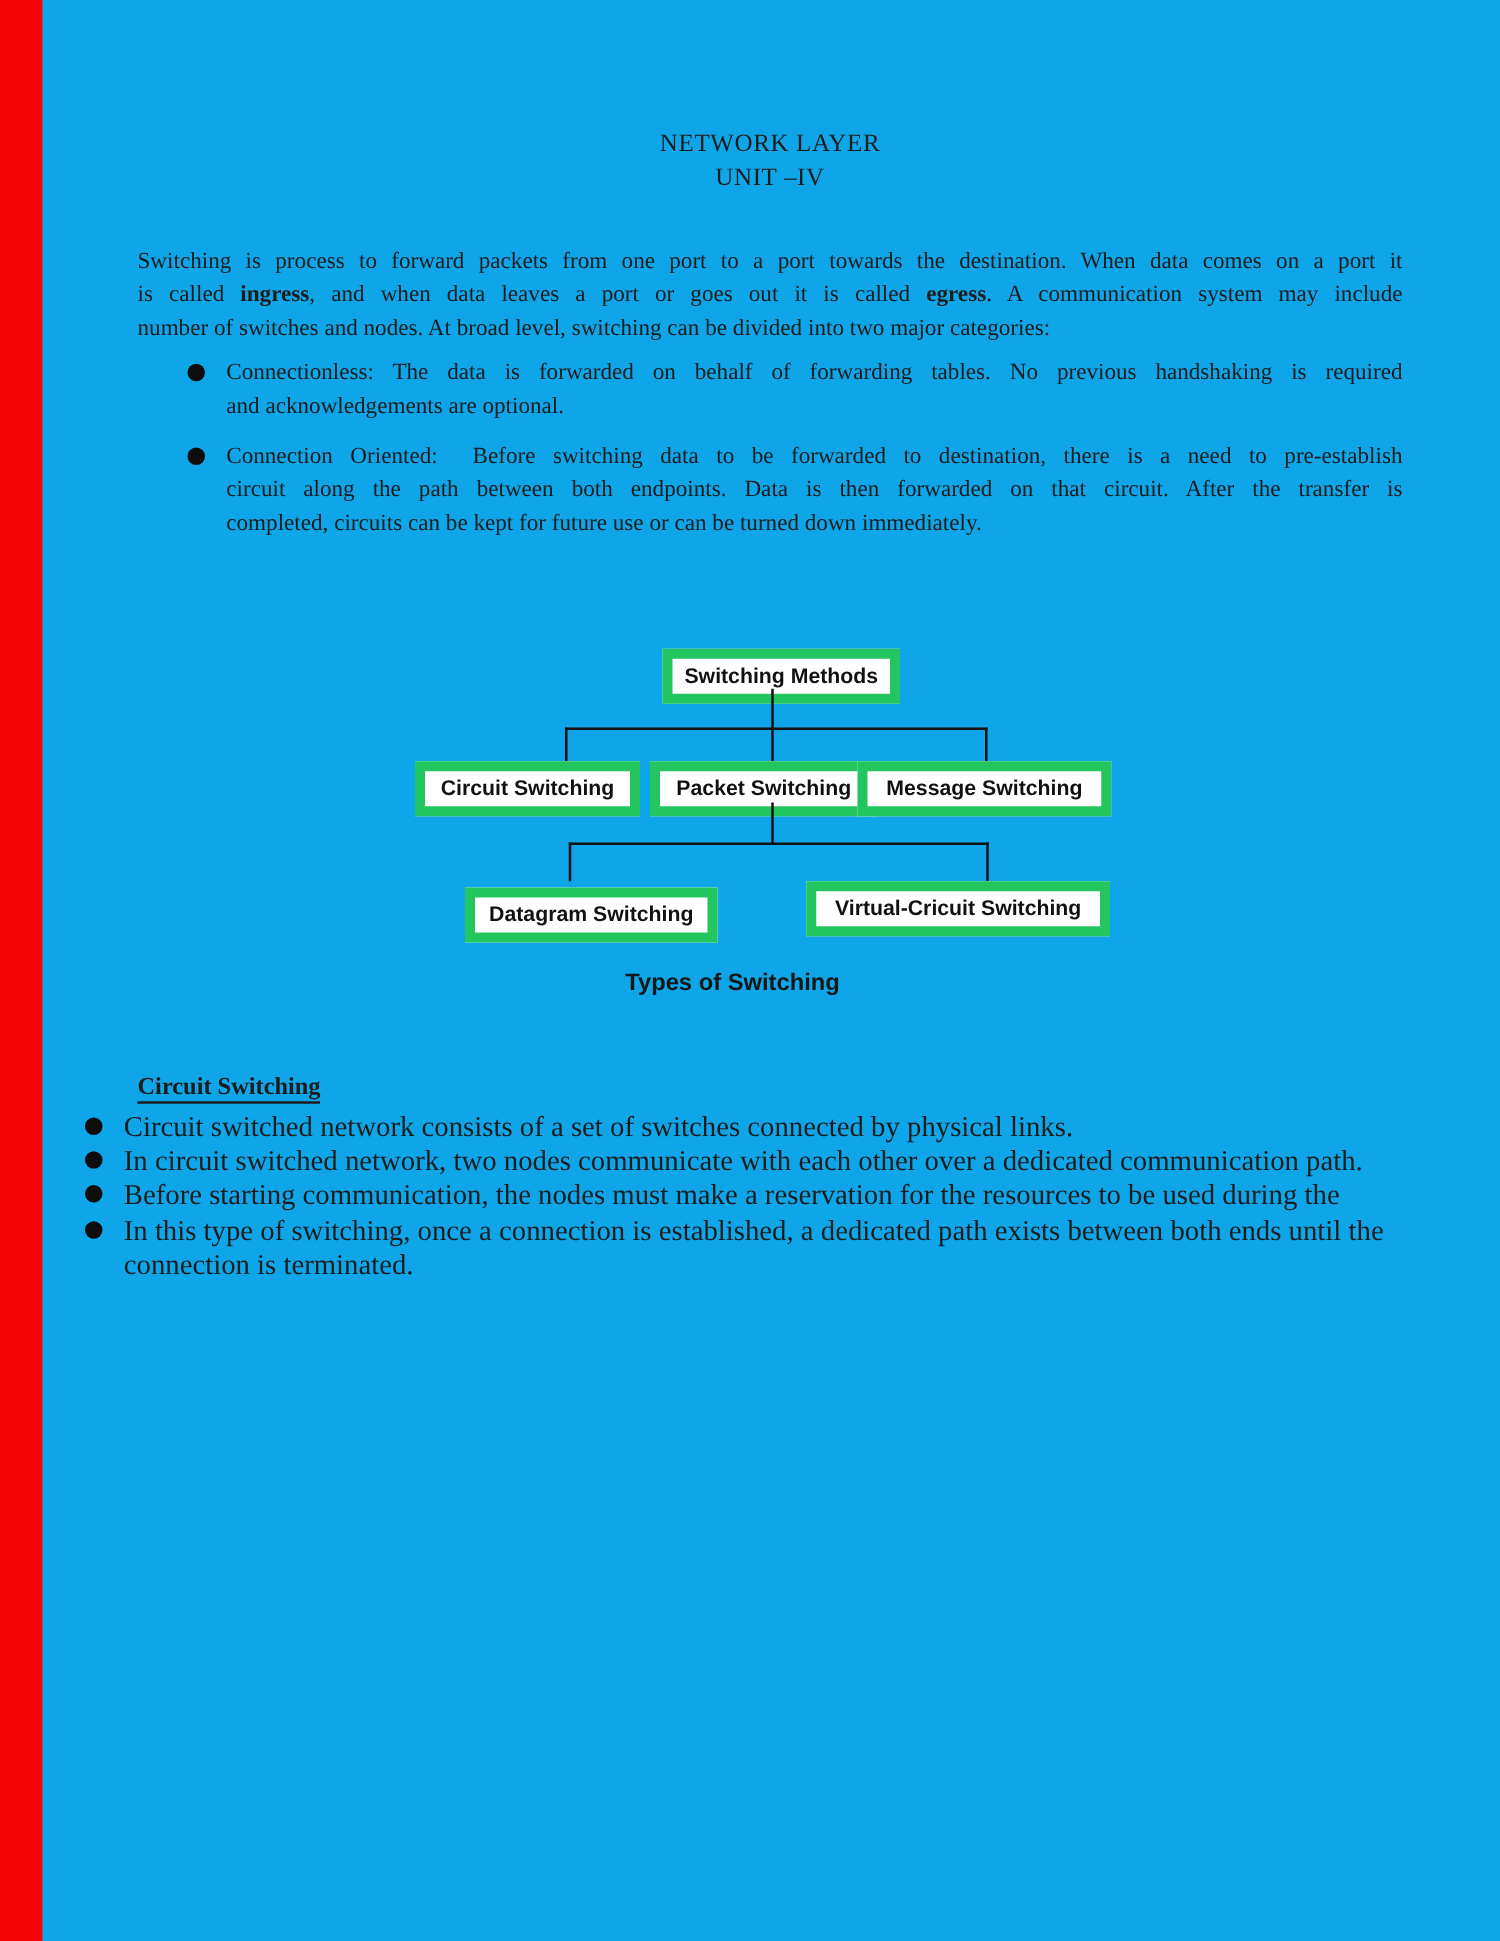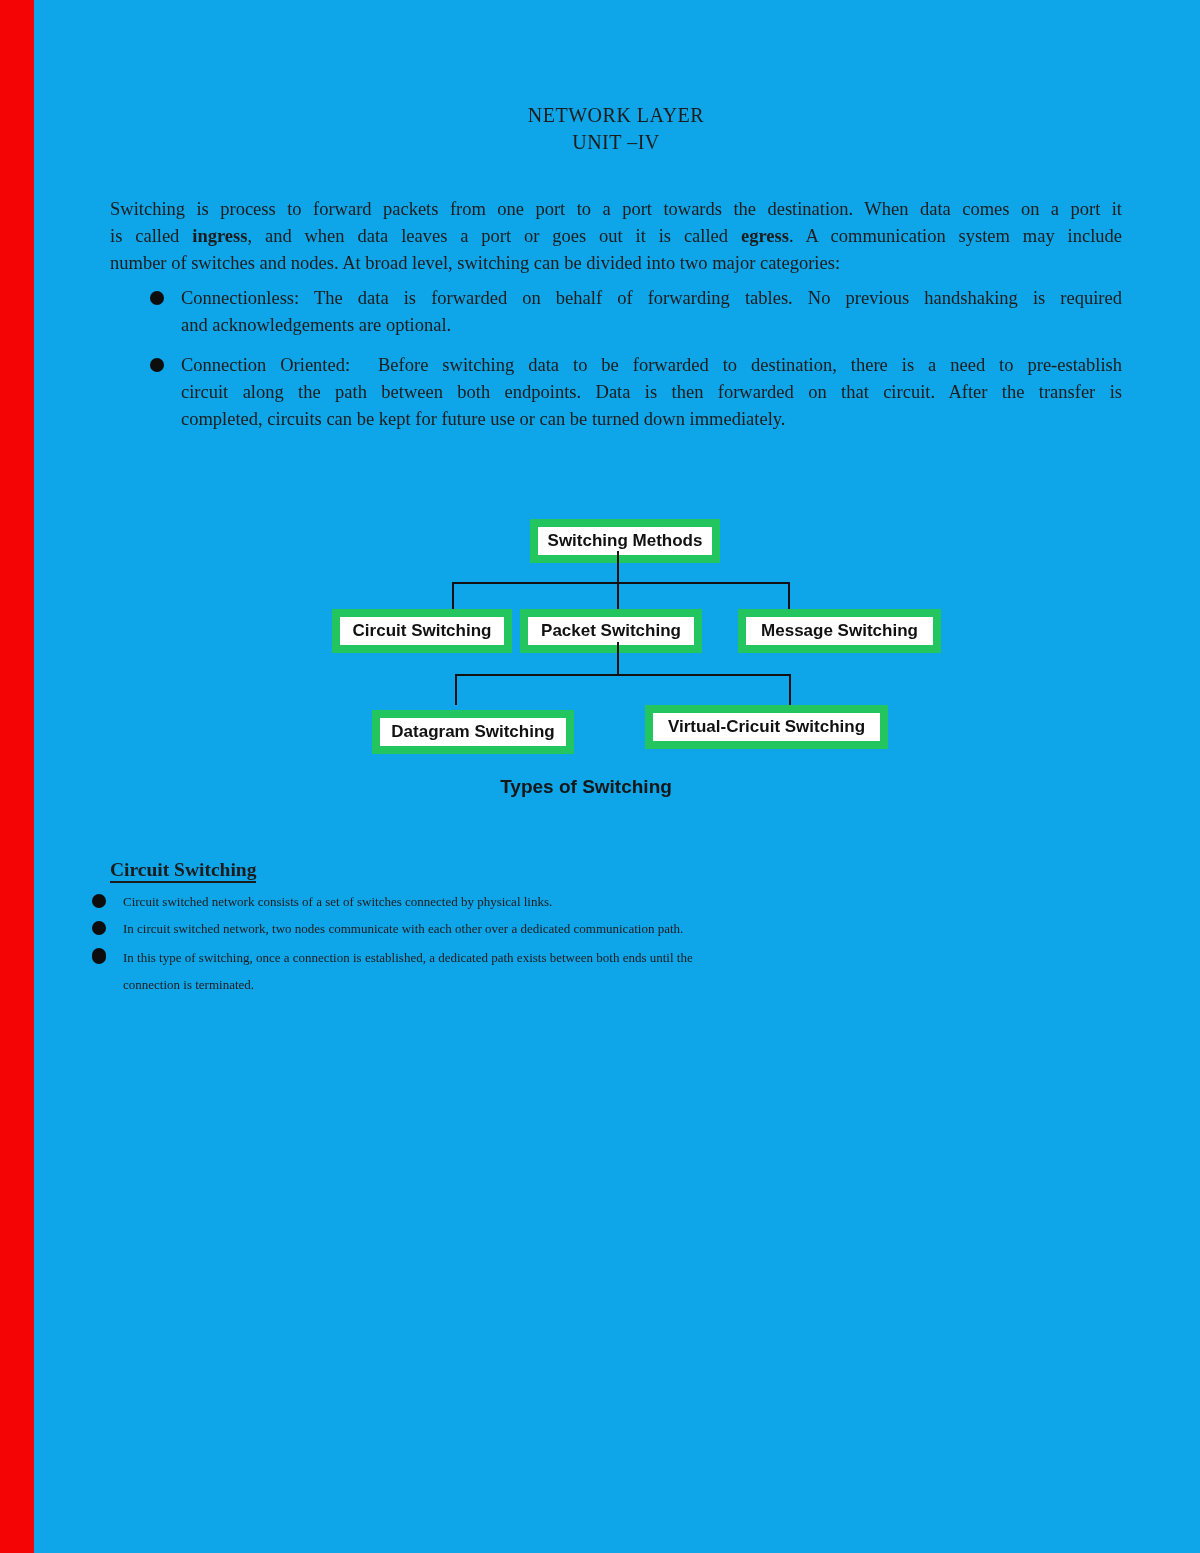--- a/index.html
+++ b/index.html
@@ -8,21 +8,21 @@
   .accent-bar{position:absolute;left:0;top:0;width:34px;height:1553px;}
   .title-block{position:absolute;left:110px;top:102px;width:1012px;text-align:center;
                font-size:20px;line-height:27px;letter-spacing:0.5px;}
   .intro{position:absolute;left:110px;top:196px;width:1012px;font-size:18.5px;line-height:27px;}
   .line{white-space:normal;}
   .jl{text-align:justify;text-align-last:justify;}
   .bold{font-weight:bold;}
   .ov-bullets{position:absolute;left:150px;top:285px;width:972px;font-size:18.5px;line-height:27px;}
   .bullet{position:relative;padding-left:31px;margin-bottom:13px;}
   .dot{position:absolute;left:0;top:6px;width:14px;height:14px;border-radius:50%;background:#0d0d0d;}
-  .cs-bullets{position:absolute;left:92px;top:888px;width:1046px;font-size:13px;line-height:27px;}
+  .cs-bullets{position:absolute;left:68px;top:888px;width:1046px;font-size:23px;line-height:27px;}
   .cs-bullets .bullet{padding-left:31px;margin-bottom:0;}
   .cs-bullets .bullet .line{min-height:27px;}
   
   .dg-box{position:absolute;border:8px solid #22c55e;background:#ffffff;
           font-family:"Liberation Sans", sans-serif;font-weight:bold;font-size:17px;
           color:#111111;text-align:center;line-height:28px;height:28px;white-space:nowrap;}
   .hline,.vline{position:absolute;background:#111111;}
   .caption{position:absolute;left:286px;top:776px;width:600px;text-align:center;
            font-family:"Liberation Sans", sans-serif;font-weight:bold;font-size:19px;color:#161616;}
   .sec-heading{position:absolute;left:110px;top:859px;font-size:19.5px;font-weight:bold;}
@@ -67,21 +67,21 @@
   <div>
     <div class="dg-box" style="left:530px;top:519px;width:174px;">Switching Methods</div>
 
     <div class="vline" style="left:617px;top:551px;width:2px;height:59px;"></div>
     <div class="hline" style="left:452px;top:582px;width:338px;height:2px;"></div>
     <div class="vline" style="left:452px;top:582px;width:2px;height:28px;"></div>
     <div class="vline" style="left:788px;top:582px;width:2px;height:28px;"></div>
 
     <div class="dg-box" style="left:332px;top:609px;width:164px;">Circuit Switching</div>
     <div class="dg-box" style="left:520px;top:609px;width:166px;">Packet Switching</div>
-    <div class="dg-box" style="left:738px;top:609px;width:187px;">Message Switching</div>
+    <div class="dg-box" style="left:686px;top:609px;width:187px;">Message Switching</div>
 
     <div class="vline" style="left:617px;top:642px;width:2px;height:33px;"></div>
     <div class="hline" style="left:455px;top:674px;width:336px;height:2px;"></div>
     <div class="vline" style="left:455px;top:674px;width:2px;height:31px;"></div>
     <div class="vline" style="left:789px;top:674px;width:2px;height:31px;"></div>
 
     <div class="dg-box" style="left:372px;top:710px;width:186px;">Datagram Switching</div>
     <div class="dg-box" style="left:645px;top:705px;width:227px;">Virtual-Cricuit Switching</div>
 
     <div class="caption">Types of Switching</div>
@@ -100,20 +100,21 @@
     </div>
     <div class="bullet">
       <span class="dot"></span>
       <div>
           <div class="line">In circuit switched network, two nodes communicate with each other over a dedicated communication path.</div>
         </div>
     </div>
     <div class="bullet">
       <span class="dot"></span>
       <div>
+          <div class="line">Before starting communication, the nodes must make a reservation for the resources to be used during the</div>
         </div>
     </div>
     <div class="bullet" style="margin-top:2px;">
       <span class="dot"></span>
       <div>
           <div class="line">In this type of switching, once a connection is established, a dedicated path exists between both ends until the</div>
           <div class="line">connection is terminated.</div>
         </div>
     </div>
   </div>

